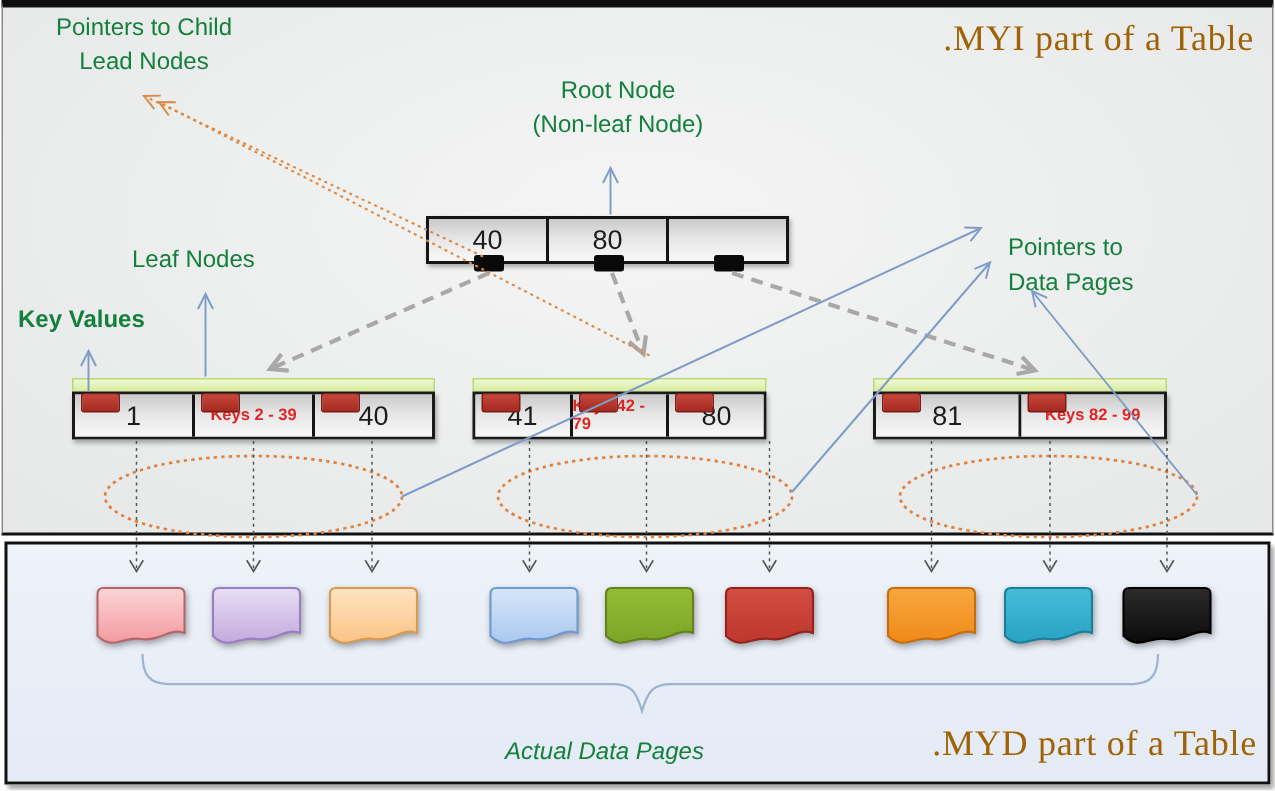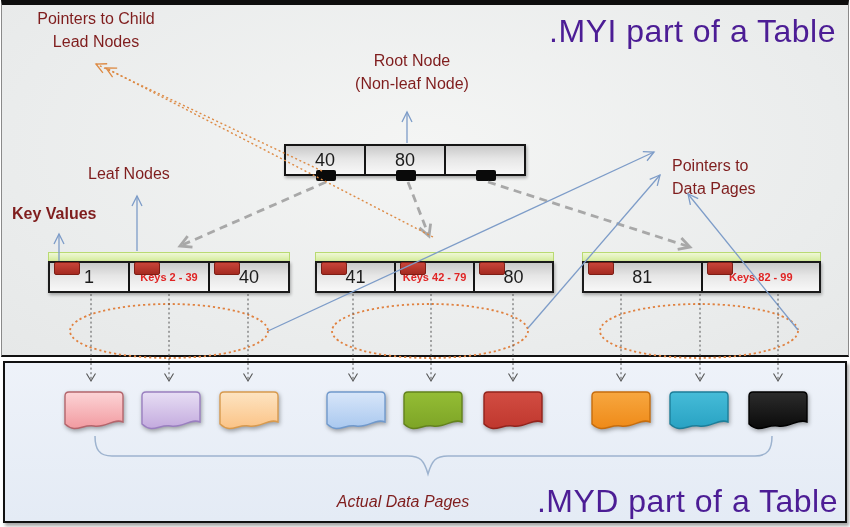--- a/index.html
+++ b/index.html
@@ -13,23 +13,23 @@
     background:radial-gradient(ellipse at 50% 40%, #f4f5f4 0%, #eaecec 70%, #e6e8e8 100%);
     border-top:5px solid #0e0e0e;border-bottom:2px solid #111;
     border-left:1px solid #8a8a8a;border-right:1px solid #8a8a8a;
   }
   .section-myd{
     position:absolute;left:3px;top:361px;width:840px;height:158px;
     background:linear-gradient(180deg,#eef2f9 0%,#e4ebf5 100%);
     border:2px solid #111;box-shadow:2px 3px 3px rgba(0,0,0,.35);
   }
   
-  .lbl{position:absolute;font-size:16px;line-height:1.45;color:#7f1d1d;}
+  .lbl{position:absolute;font-size:16px;line-height:1.45;color:#15803d;}
   .lbl.center{text-align:center;}
-  .title{position:absolute;font-size:32px;color:#4c1d95;letter-spacing:.5px;}
+  .title{position:absolute;font-size:24px;color:#a16207;letter-spacing:.5px;font-family:Liberation Serif, serif;}
   #lbl-pointers-child{left:10px;top:7px;width:172px;}
   #title-myi{top:13px;right:14px;}
   #lbl-root{left:328px;top:49px;width:168px;}
   #lbl-leaf-nodes{left:88px;top:162px;}
   #lbl-key-values{left:12px;top:202px;font-weight:bold;}
   #lbl-pointers-data{left:672px;top:130px;margin-top:24px;}
   #lbl-actual{left:298px;top:490px;width:210px;text-align:center;font-style:italic;}
   #title-myd{top:483px;right:12px;}
   
   .node-box{
@@ -42,21 +42,21 @@
     font-size:18px;color:#1c1c1c;
     background:linear-gradient(180deg,#c9c9c9 0%,#e6e6e6 45%,#f8f8f8 100%);
     border-right:2px solid #151515;
   }
   .cell:last-child{border-right:none;}
   .ptr-square{
     position:absolute;bottom:-7px;left:50%;transform:translateX(-45%);
     width:20px;height:11px;background:#0a0a0a;border-radius:2px;
   }
   
-  .leaf{position:absolute;width:239px;}
+  .leaf{position:absolute;width:196px;}
   #leaf-1{left:48px;top:252px;width:242px;}
   #leaf-2{left:315px;top:252px;}
   #leaf-3{left:582px;top:252px;}
   .leaf-strip{
     height:8px;background:linear-gradient(180deg,#f0f8d6 0%,#d4ec9b 100%);
     border:1px solid #b9da72;border-bottom:none;
   }
   .leaf-cells{
     display:flex;height:28px;border:2px solid #1a1a1a;
     box-shadow:1px 2px 3px rgba(0,0,0,.3);

